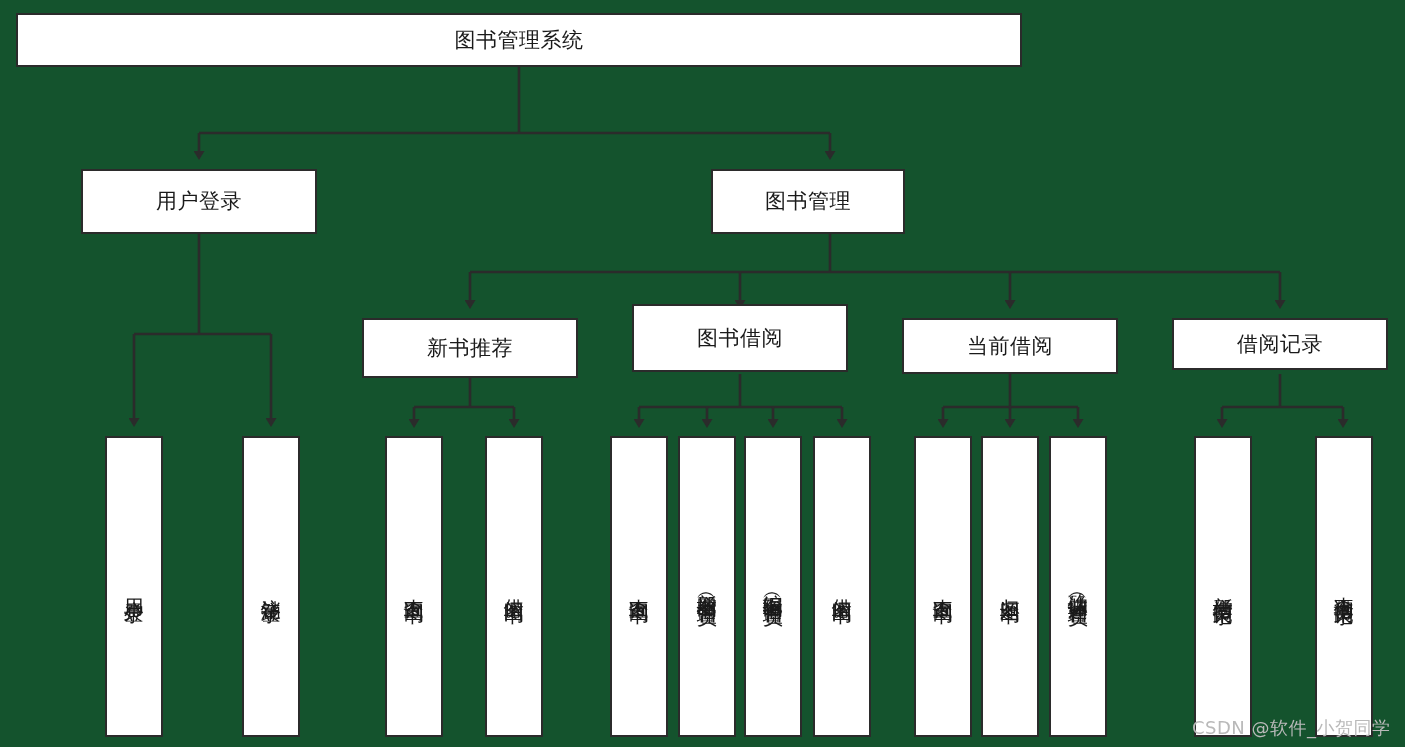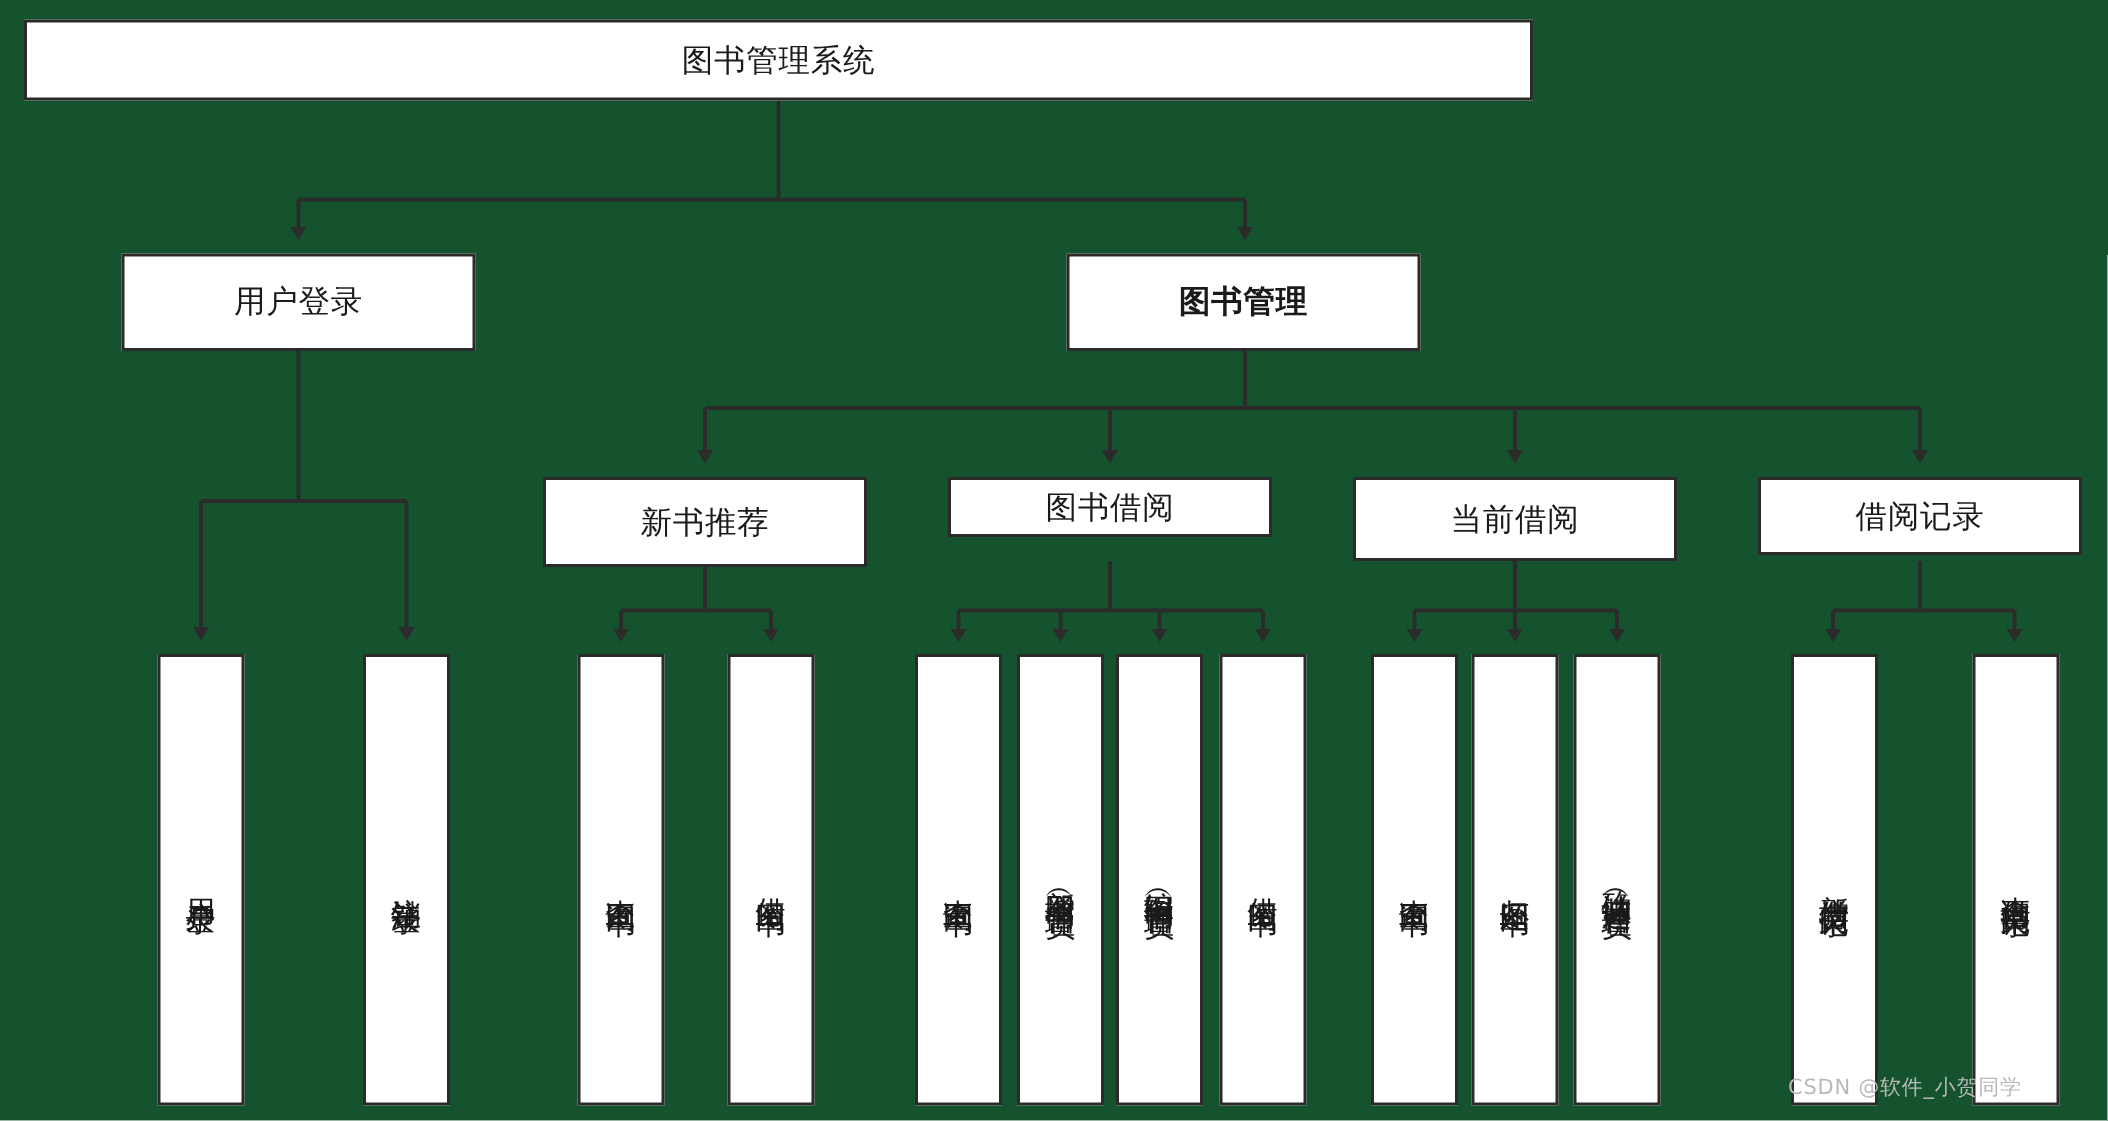--- a/index.html
+++ b/index.html
@@ -48,21 +48,21 @@
   .node.leaf .vtext {
     writing-mode: vertical-rl;
     text-orientation: upright;
     line-height: 1.12;
     white-space: nowrap;
     letter-spacing: 2px;
     -webkit-text-orientation: upright;
   }
   .watermark {
     position: absolute;
-    font-size: 14px;
+    font-size: 18px;
     color: #b9b9b9;
     letter-spacing: 0.5px;
     white-space: nowrap;
     user-select: none;
   }
 </style>
 </head>
 <body>
 
 <div id="stage">
@@ -118,28 +118,28 @@
     </g>
   </svg>
 
   <div class="node h" style="left:16px; top:13px; width:1006px; height:54px;">
     <span>图书管理系统</span>
   </div>
 
   <div class="node h" style="left:81px; top:169px; width:236px; height:65px;">
     <span>用户登录</span>
   </div>
-  <div class="node h" style="left:711px; top:169px; width:236px; height:65px;font-weight:bold;">
+  <div class="node h" style="left:711px; top:169px; width:194px; height:65px;">
     <span>图书管理</span>
   </div>
 
   <div class="node h" style="left:362px; top:318px; width:216px; height:60px;">
     <span>新书推荐</span>
   </div>
-  <div class="node h" style="left:632px; top:318px; width:216px; height:40px;">
+  <div class="node h" style="left:632px; top:304px; width:216px; height:68px;">
     <span>图书借阅</span>
   </div>
   <div class="node h" style="left:902px; top:318px; width:216px; height:56px;justify-content:center;">
     <span>当前借阅</span>
   </div>
   <div class="node h" style="left:1172px; top:318px; width:216px; height:52px;">
     <span>借阅记录</span>
   </div>
 
   <div class="node leaf" style="left:105px; top:436px; width:58px; height:301px;">

